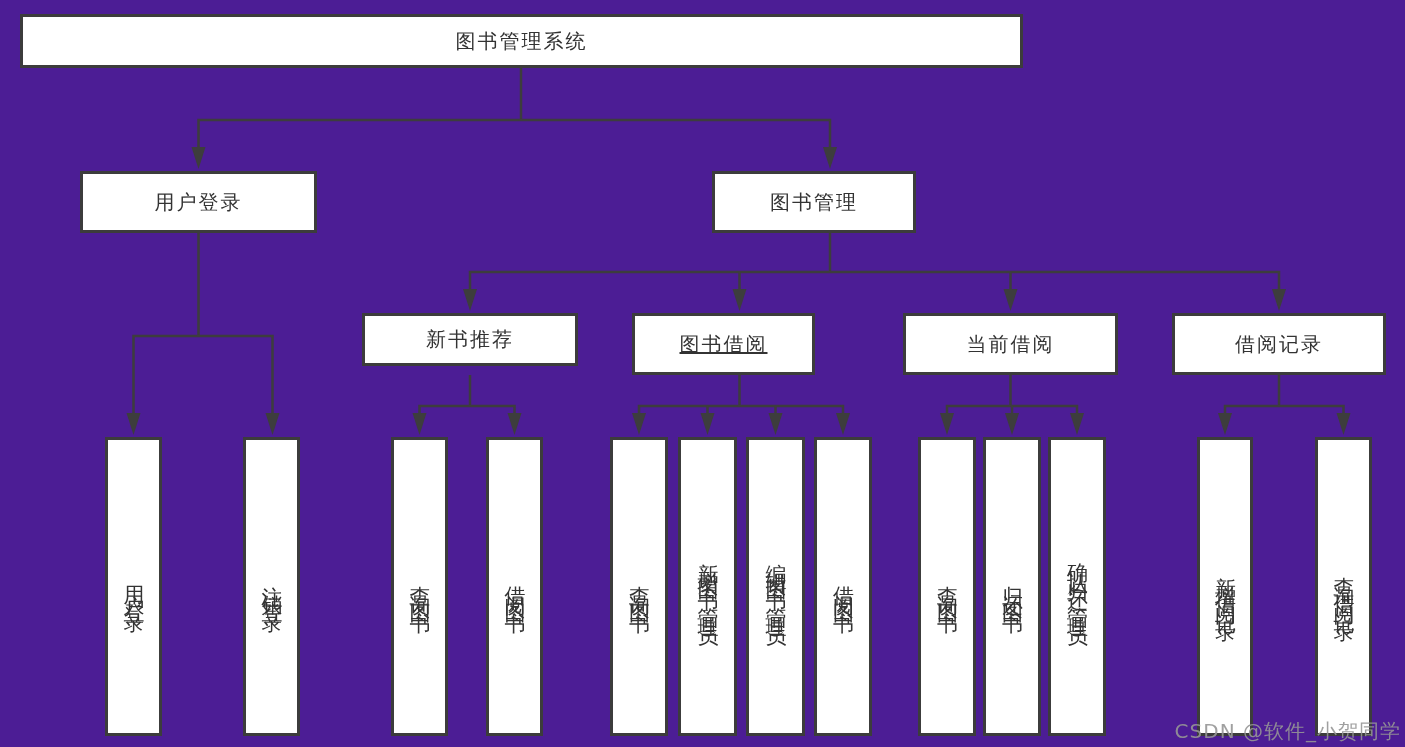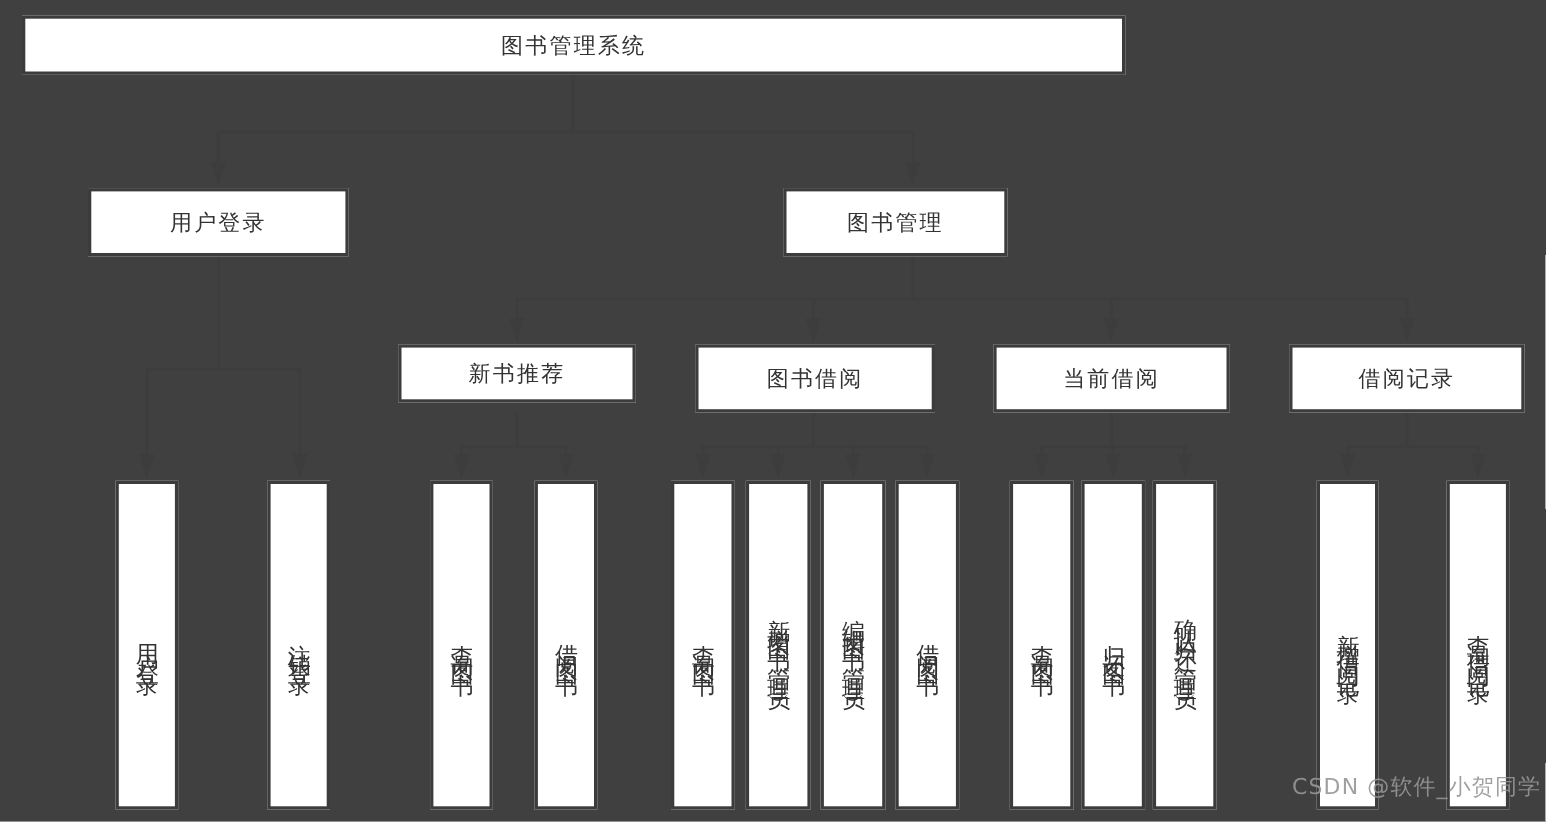--- a/index.html
+++ b/index.html
@@ -1,20 +1,20 @@
 <!DOCTYPE html>
 <html><head>
 <meta charset="utf-8">
 <style>
   html, body { margin: 0; padding: 0; background: #ffffff; }
   .canvas {
     position: relative;
     width: 1405px;
     height: 747px;
-    background: #404040;
+    background: #4c1d95;
     font-family: "DejaVu Sans", "Liberation Sans", sans-serif;
     overflow: hidden;
   }
   .wires { position: absolute; left: 0; top: 0; width: 1405px; height: 747px; }
   .ln  { stroke: #3d3d3d; stroke-width: 2.5; fill: none; }
   .arw { fill: #3d3d3d; stroke: none; }
   .node {
     position: absolute;
     box-sizing: border-box;
     border: 3px solid #3c3c3c;
@@ -33,21 +33,21 @@
     writing-mode: vertical-lr;
     text-orientation: mixed;
     font-size: 21px;
     letter-spacing: 9px;
     line-height: 1;
     white-space: nowrap;
   }
   .watermark {
     position: absolute;
     right: 4px;
-    bottom: 18px;
+    bottom: 2px;
     font-size: 20px;
     color: rgba(150, 150, 150, 0.9);
     letter-spacing: 1px;
     z-index: 5;
     white-space: nowrap;
   }
 </style>
 </head>
 <body>
 
@@ -122,21 +122,21 @@
   <div class="node h" style="left:80px; top:171px; width:237px; height:62px;">
     <span class="lbl">用户登录</span>
   </div>
   <div class="node h" style="left:712px; top:171px; width:204px; height:62px;">
     <span class="lbl">图书管理</span>
   </div>
 
   <div class="node h" style="left:362px; top:313px; width:216px; height:53px;">
     <span class="lbl">新书推荐</span>
   </div>
-  <div class="node h" style="left:632px; top:313px; width:218px; height:62px;">
+  <div class="node h" style="left:632px; top:313px; width:183px; height:62px;text-decoration:underline;">
     <span class="lbl">图书借阅</span>
   </div>
   <div class="node h" style="left:903px; top:313px; width:215px; height:62px;">
     <span class="lbl">当前借阅</span>
   </div>
   <div class="node h" style="left:1172px; top:313px; width:214px; height:62px;">
     <span class="lbl">借阅记录</span>
   </div>
 
   <div class="node v" style="left:105px; top:437px; width:57px; height:299px;">

